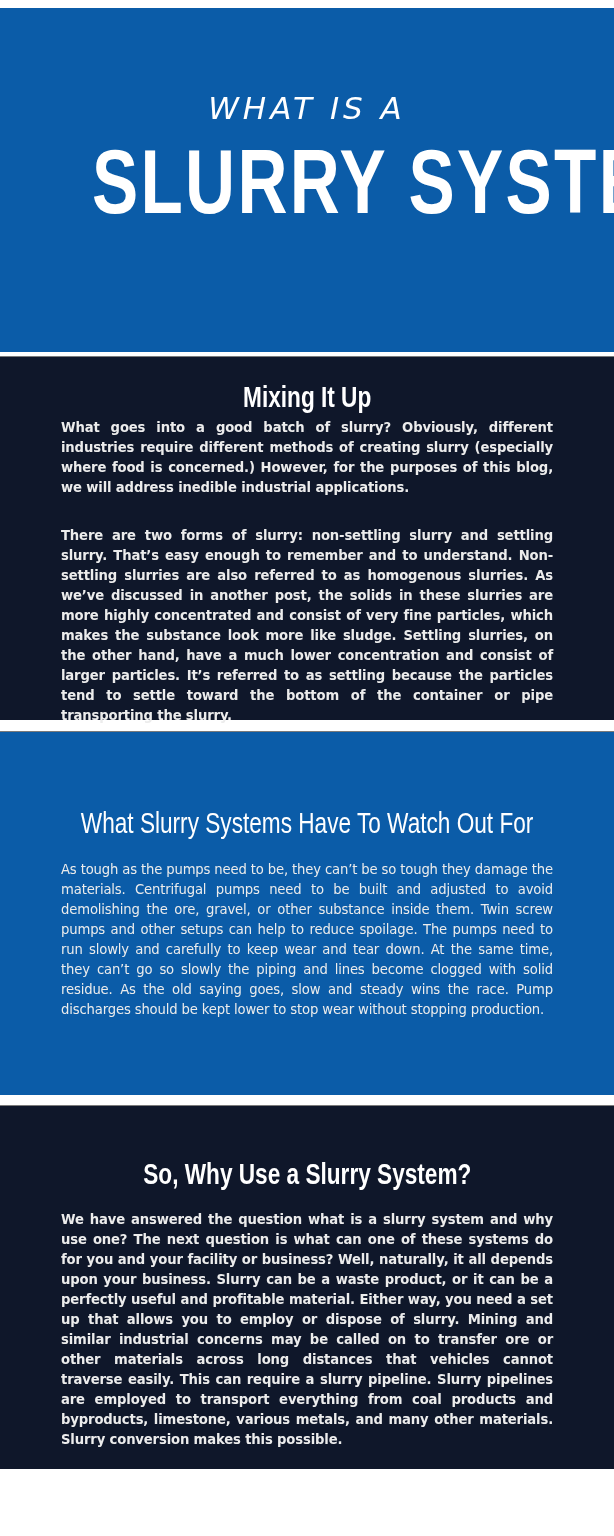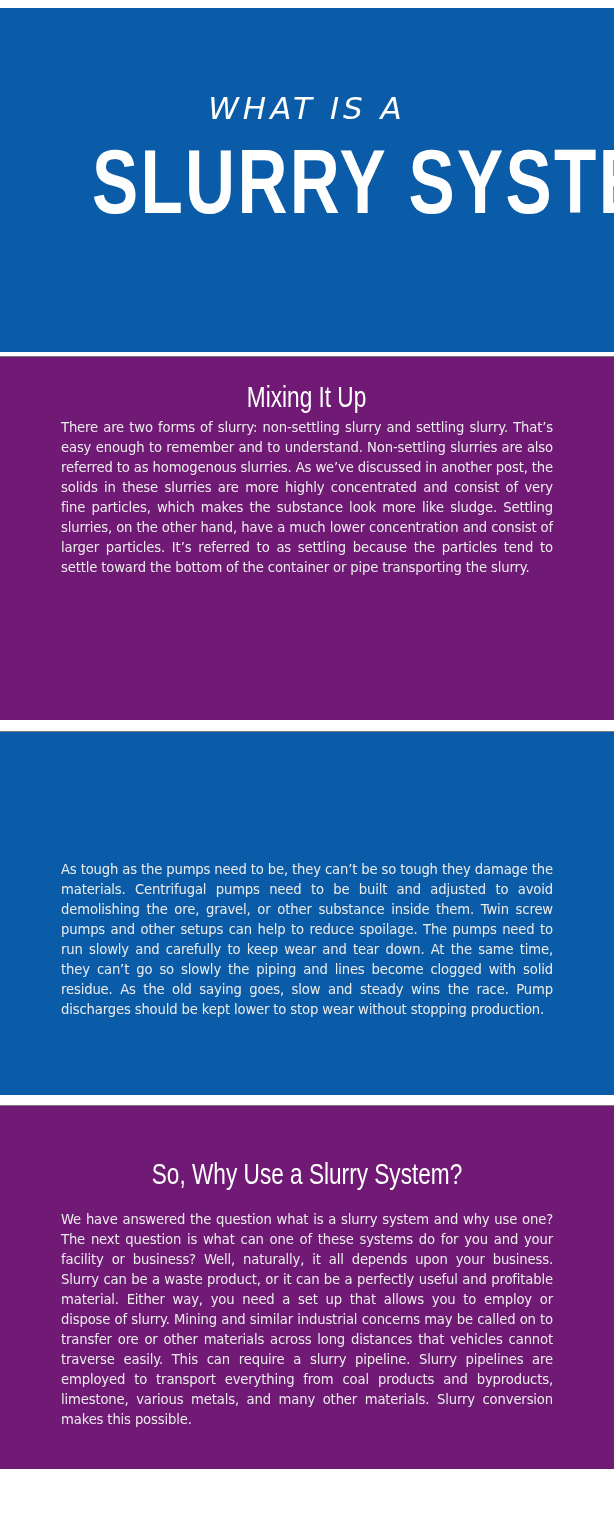--- a/index.html
+++ b/index.html
@@ -1,19 +1,19 @@
 <!DOCTYPE html>
 <html><head>
 <meta charset="utf-8">
 <style>
   html, body { margin:0; padding:0; }
   body { width:614px; height:1536px; background:#ffffff; overflow:hidden; position:relative; font-family:"Liberation Sans", sans-serif; }
   .sec { position:absolute; left:0; width:614px; }
   .blue { background:#0b5ca8; }
-  .dark { background:#701a75; }
+  .dark { background:#0f172a;font-weight:bold; }
   .edge-top { border-top:1px solid #7a7a7a; }
 
   .hero { top:0; height:344px;margin-top:8px; }
   .hero .l1 {
     position:absolute; left:0; width:614px; top:80px; text-align:center;
     color:#fff; font-family:"DejaVu Sans", sans-serif; font-style:italic; font-weight:normal;
     font-size:31px; letter-spacing:4px; line-height:40px;
   }
   .hero .big {
     position:absolute; left:0; width:614px; top:128px; text-align:center; color:#fff;
@@ -31,21 +31,21 @@
     position:absolute; left:0; width:614px; text-align:center; color:#fff;
     font-family:"Liberation Sans", sans-serif; font-size:29px; line-height:34px;
   }
   .h span { display:inline-block; transform:scaleX(0.78); transform-origin:center; white-space:nowrap; }
   .body {
     position:absolute; left:61px; width:492px; color:#ececec;
     font-family:"DejaVu Sans", sans-serif; font-size:13.2px; line-height:20px;
     text-align:justify; letter-spacing:-0.15px;
   }
   .body p { margin:0; }
-  .body p + p { margin-top:12px; }
+  .body p + p { margin-top:28px; }
 
   .s1 { top:356px; height:363px; }
   .s2 { top:731px; height:363px; }
   .s3 { top:1105px; height:363px;padding-left:20px; }
   .foot { top:1561px; height:58px; }
   .foot .txt {
     position:absolute; left:0; width:614px; top:20px; text-align:center; color:#fff;
     font-family:"DejaVu Sans", sans-serif; font-weight:bold; font-size:11.5px; letter-spacing:1.6px; line-height:16px;
   }
 </style>
@@ -53,25 +53,27 @@
 <body>
 
 <div class="sec blue hero">
   <div class="l1">WHAT IS A</div>
   <div class="big"><span>SLURRY SYSTEM</span></div>
 </div>
 
 <div class="sec dark s1 edge-top">
   <div class="h" style="top:23px;"><span>Mixing It Up</span></div>
   <div class="body" style="top:61px;">
+    <p>What goes into a good batch of slurry? Obviously, different industries require different methods of creating slurry (especially where food is concerned.) However, for the purposes of this blog, we will address inedible industrial applications.</p>
     <p>There are two forms of slurry: non-settling slurry and settling slurry. That’s easy enough to remember and to understand. Non-settling slurries are also referred to as homogenous slurries. As we’ve discussed in another post, the solids in these slurries are more highly concentrated and consist of very fine particles, which makes the substance look more like sludge. Settling slurries, on the other hand, have a much lower concentration and consist of larger particles. It’s referred to as settling because the particles tend to settle toward the bottom of the container or pipe transporting the slurry.</p>
   </div>
 </div>
 
 <div class="sec blue s2 edge-top">
+  <div class="h" style="top:74px;"><span>What Slurry Systems Have To Watch Out For</span></div>
   <div class="body" style="top:128px;">
     <p>As tough as the pumps need to be, they can’t be so tough they damage the materials. Centrifugal pumps need to be built and adjusted to avoid demolishing the ore, gravel, or other substance inside them. Twin screw pumps and other setups can help to reduce spoilage. The pumps need to run slowly and carefully to keep wear and tear down. At the same time, they can’t go so slowly the piping and lines become clogged with solid residue. As the old saying goes, slow and steady wins the race. Pump discharges should be kept lower to stop wear without stopping production.</p>
   </div>
 </div>
 
 <div class="sec dark s3 edge-top">
   <div class="h" style="top:51px;"><span>So, Why Use a Slurry System?</span></div>
   <div class="body" style="top:104px;">
     <p>We have answered the question what is a slurry system and why use one? The next question is what can one of these systems do for you and your facility or business? Well, naturally, it all depends upon your business. Slurry can be a waste product, or it can be a perfectly useful and profitable material. Either way, you need a set up that allows you to employ or dispose of slurry. Mining and similar industrial concerns may be called on to transfer ore or other materials across long distances that vehicles cannot traverse easily. This can require a slurry pipeline. Slurry pipelines are employed to transport everything from coal products and byproducts, limestone, various metals, and many other materials. Slurry conversion makes this possible.</p>
   </div>

